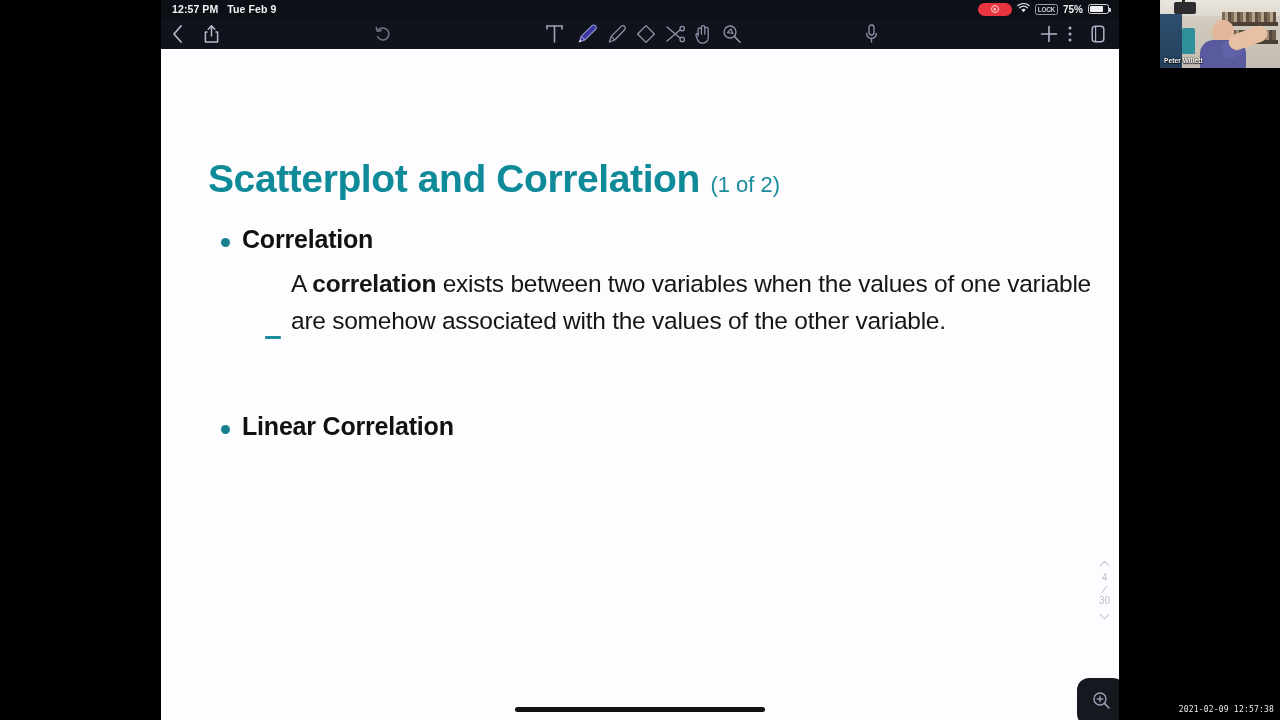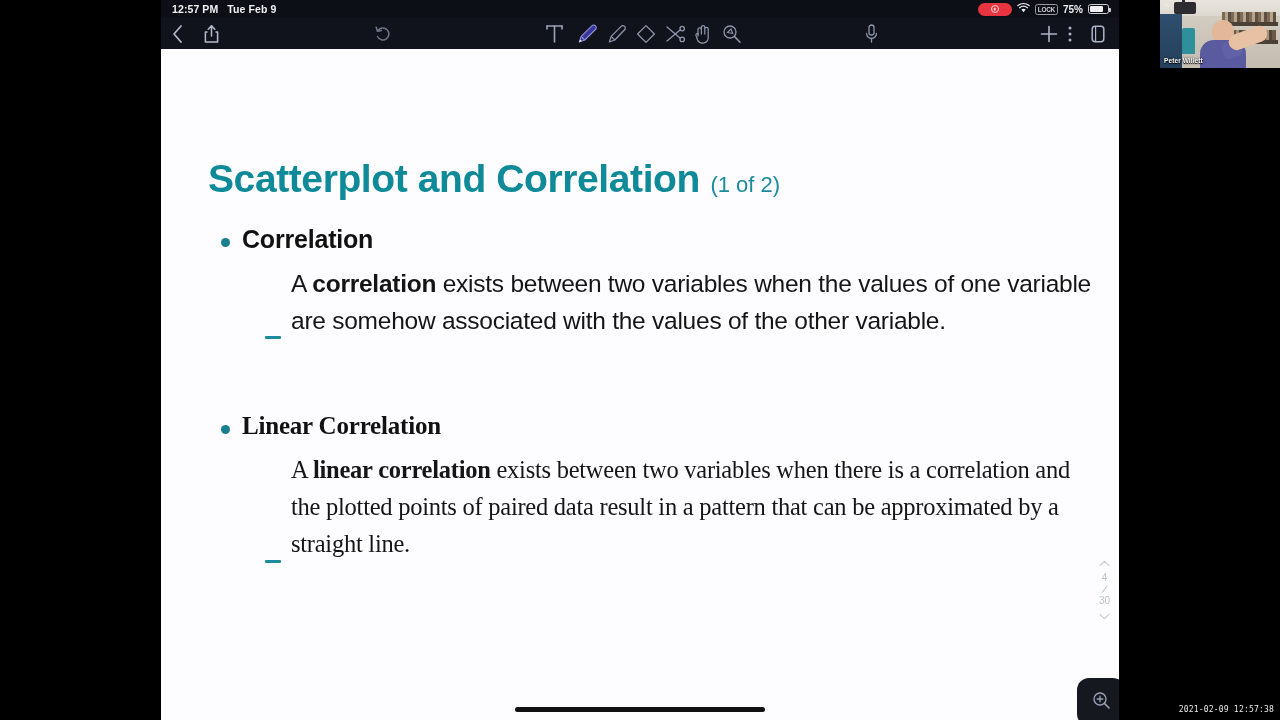--- a/index.html
+++ b/index.html
@@ -354,28 +354,24 @@
           <div class="hdr">
             <span class="dot"></span>
             <span class="lbl">Correlation</span>
           </div>
           <div class="sub-item">
             <span class="dash"></span>
             <span class="txt"><span>A </span><b>correlation</b><span> exists between two variables when the values of one variable are somehow associated with the values of the other variable.</span></span>
           </div>
         </div>
 
-        <div class="blk" style="top:363px; width:880px;font-family:Liberation Serif, serif;">
+        <div class="blk" style="top:363px; width:880px;">
           <div class="hdr">
             <span class="dot"></span>
             <span class="lbl">Linear Correlation</span>
-          </div>
-          <div class="sub-item">
-            <span class="dash"></span>
-            <span class="txt"><span>A </span><b>linear correlation</b><span> exists between two variables when there is a correlation and the plotted points of paired data result in a pattern that can be approximated by a straight line.</span></span>
           </div>
         </div>
 
       </div>
 
       <div id="pagenav">
         <span class="chev">
           <svg width="11" height="7" viewBox="0 0 11 7">
               <path d="M1 5.6 L5.5 1.3 L10 5.6" stroke="#c4cad9" stroke-width="1.1" fill="none" stroke-linecap="round" stroke-linejoin="round"></path>
             </svg>

